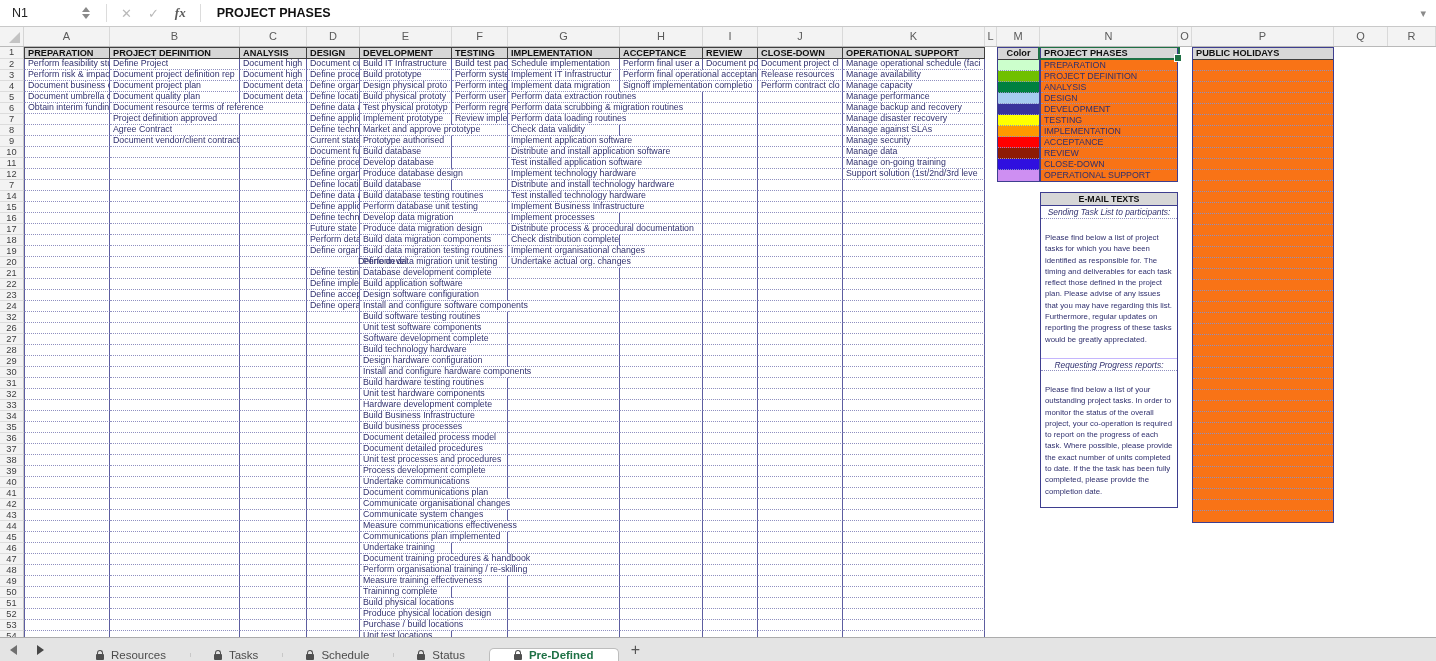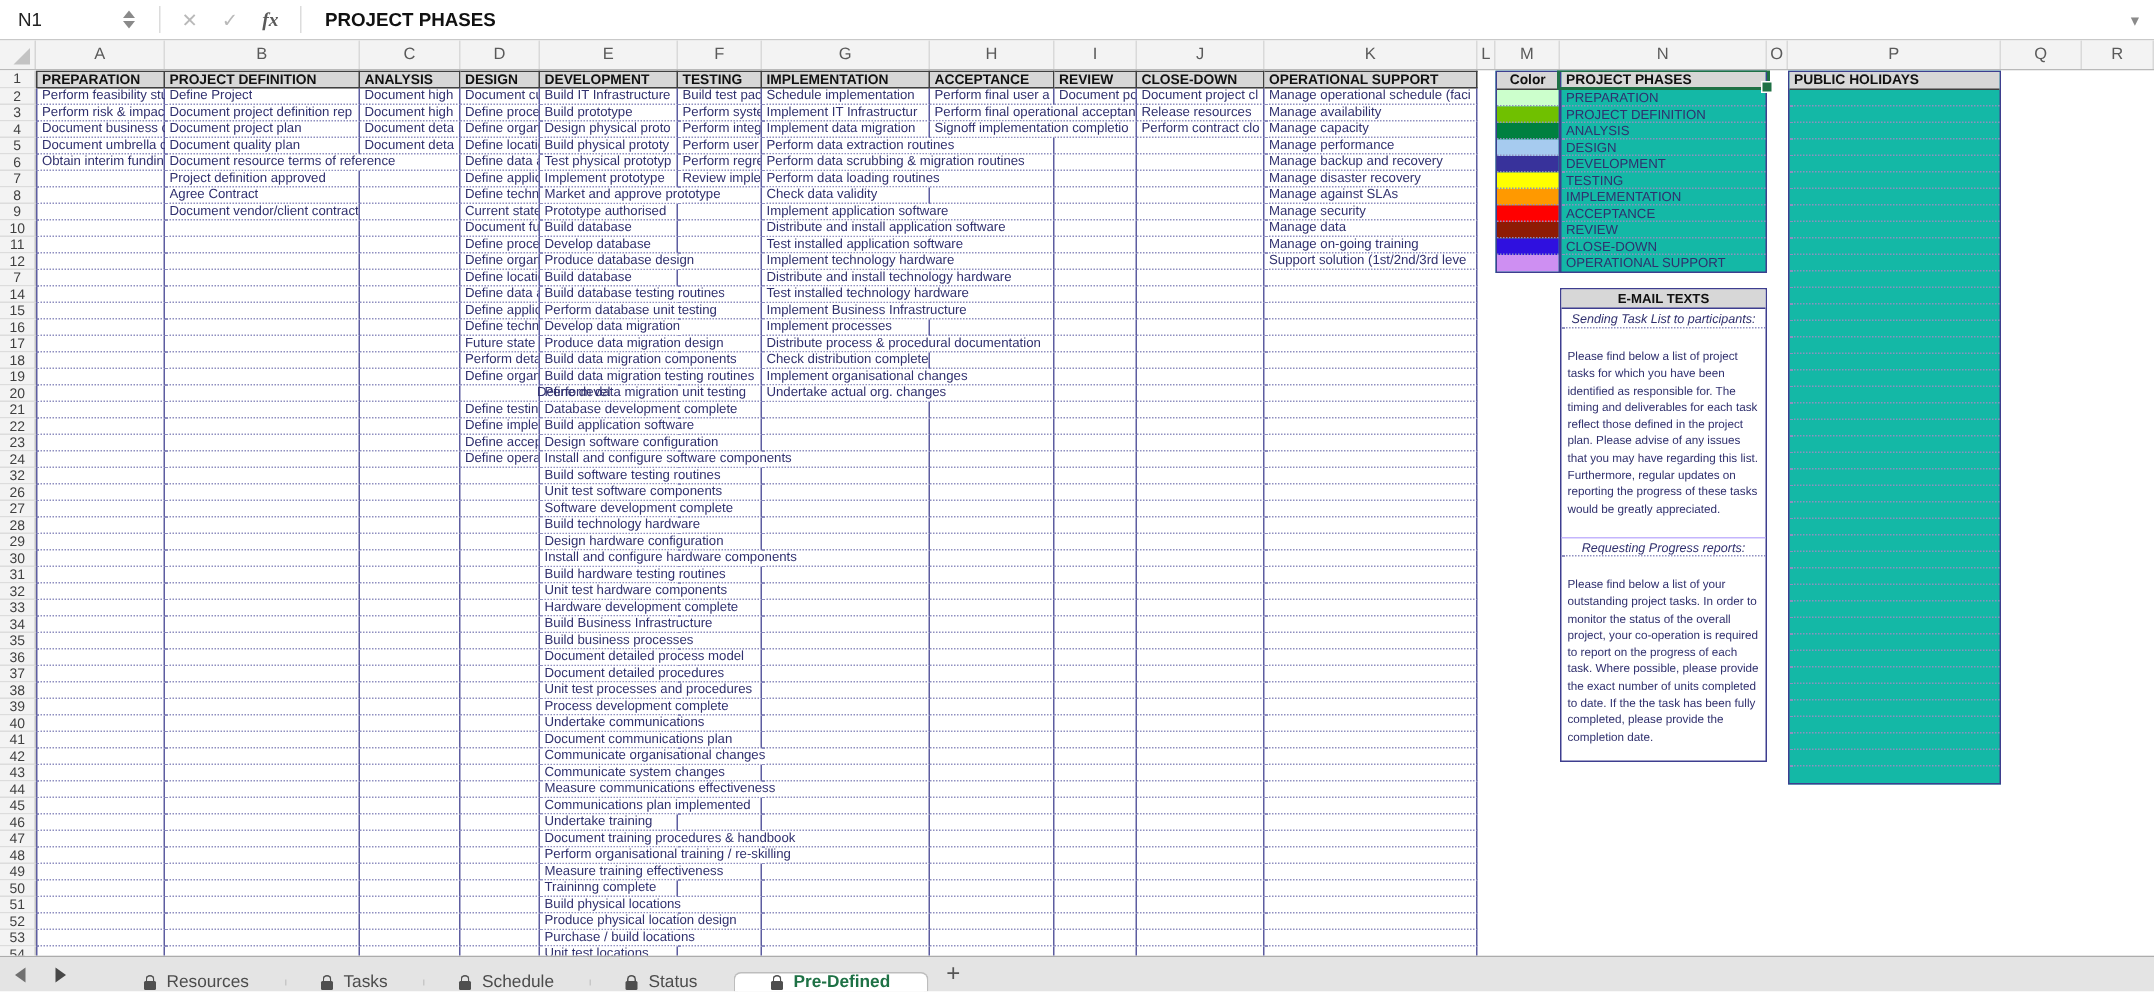--- a/index.html
+++ b/index.html
@@ -46,21 +46,21 @@
       border-right:1px solid var(--hdrline);border-bottom:1px solid var(--hdrline);
       font-weight:bold;font-size:9.2px;color:#101010;padding-left:3px;white-space:nowrap;overflow:hidden;line-height:10px;}
   .colA{border-left:1px solid var(--hdrline);}
   .tc{height:11px;box-sizing:border-box;border-right:1px solid var(--vl);border-bottom:1px dotted var(--dt);
       padding-left:3px;}
   .tc.colA{border-left:1px solid var(--vl);}
   .tc span{display:inline-block;white-space:nowrap;font-size:8.8px;color:var(--ink);line-height:9.5px;vertical-align:top;}
   .tc.nobr{border-right-color:transparent;}
 
   
-  .box{position:absolute;box-sizing:border-box;border:1px solid #3e3e8f;background:#14b8a6;}
+  .box{position:absolute;box-sizing:border-box;border:1px solid #3e3e8f;background:#f97316;}
   .th-s{height:12px;box-sizing:border-box;background:#d7d7d7;border-bottom:1px solid var(--hdrline);
         font-weight:bold;font-size:9.2px;color:#101010;line-height:11px;padding-left:3px;white-space:nowrap;overflow:hidden;}
   .th-s.center{text-align:center;padding-left:0;}
   .sw{height:11px;box-sizing:border-box;border-bottom:1px dotted var(--dt);}
   .sw:last-child{border-bottom:none;}
   .ph{height:11px;box-sizing:border-box;border-bottom:1px dotted var(--dt);font-size:8.8px;color:var(--ink);
       padding-left:3px;line-height:10px;white-space:nowrap;overflow:hidden;}
   .ph:last-child{border-bottom:none;}
   .pc{height:11px;box-sizing:border-box;border-bottom:1px dotted var(--dt);}
   .pc:last-child{border-bottom:none;}

